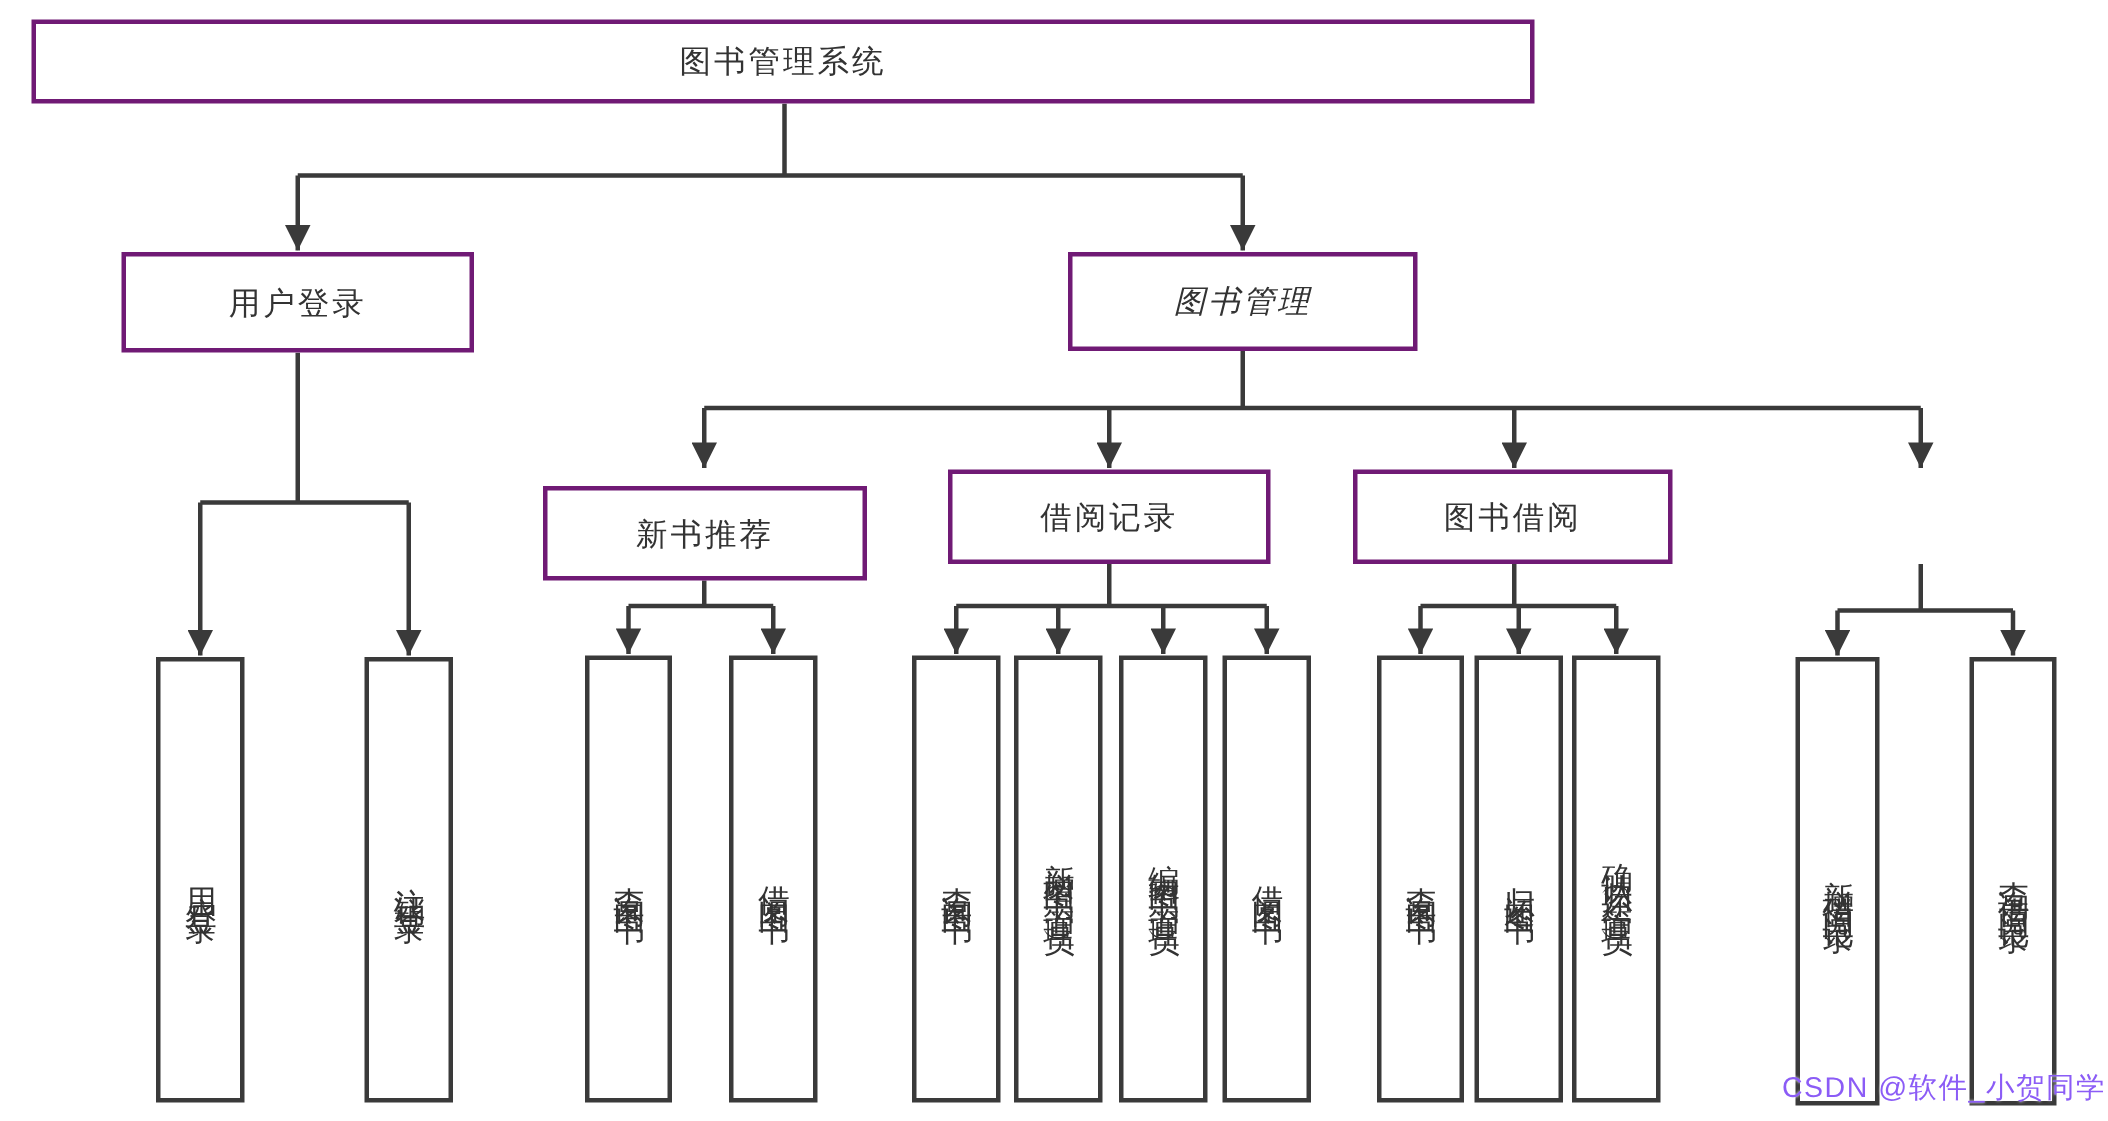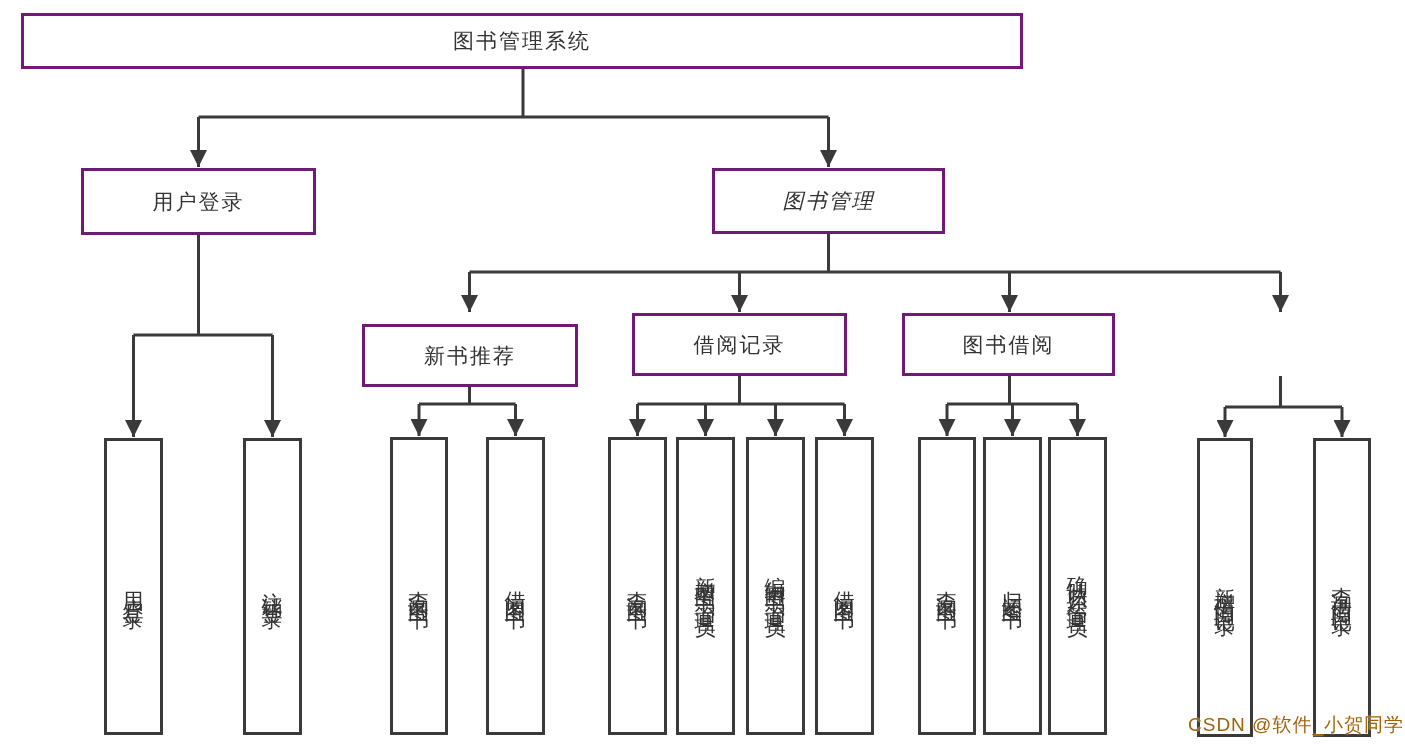--- a/index.html
+++ b/index.html
@@ -19,21 +19,21 @@
     border:3px solid #3a3a3a;display:flex;align-items:center;justify-content:center;
   }
   .leaf span{
     writing-mode:vertical-rl;text-orientation:mixed;
     font-size:21px;color:#333333;letter-spacing:6px;line-height:1;
   }
   #connectors{position:absolute;left:0;top:0;z-index:0;}
   .node,.leaf{z-index:1;}
   #watermark{
     position:absolute;left:1188px;top:712px;z-index:2;
-    font-size:19px;color:#a16207;letter-spacing:1px;white-space:nowrap;
+    font-size:19px;color:#8b5cf6;letter-spacing:1px;white-space:nowrap;
     text-shadow:0 0 2px #ffffff;
   }
 </style>
 </head>
 <body>
 
 <div id="canvas">
 
   <svg id="connectors" width="1405" height="747" viewBox="0 0 1405 747">
     <defs>

